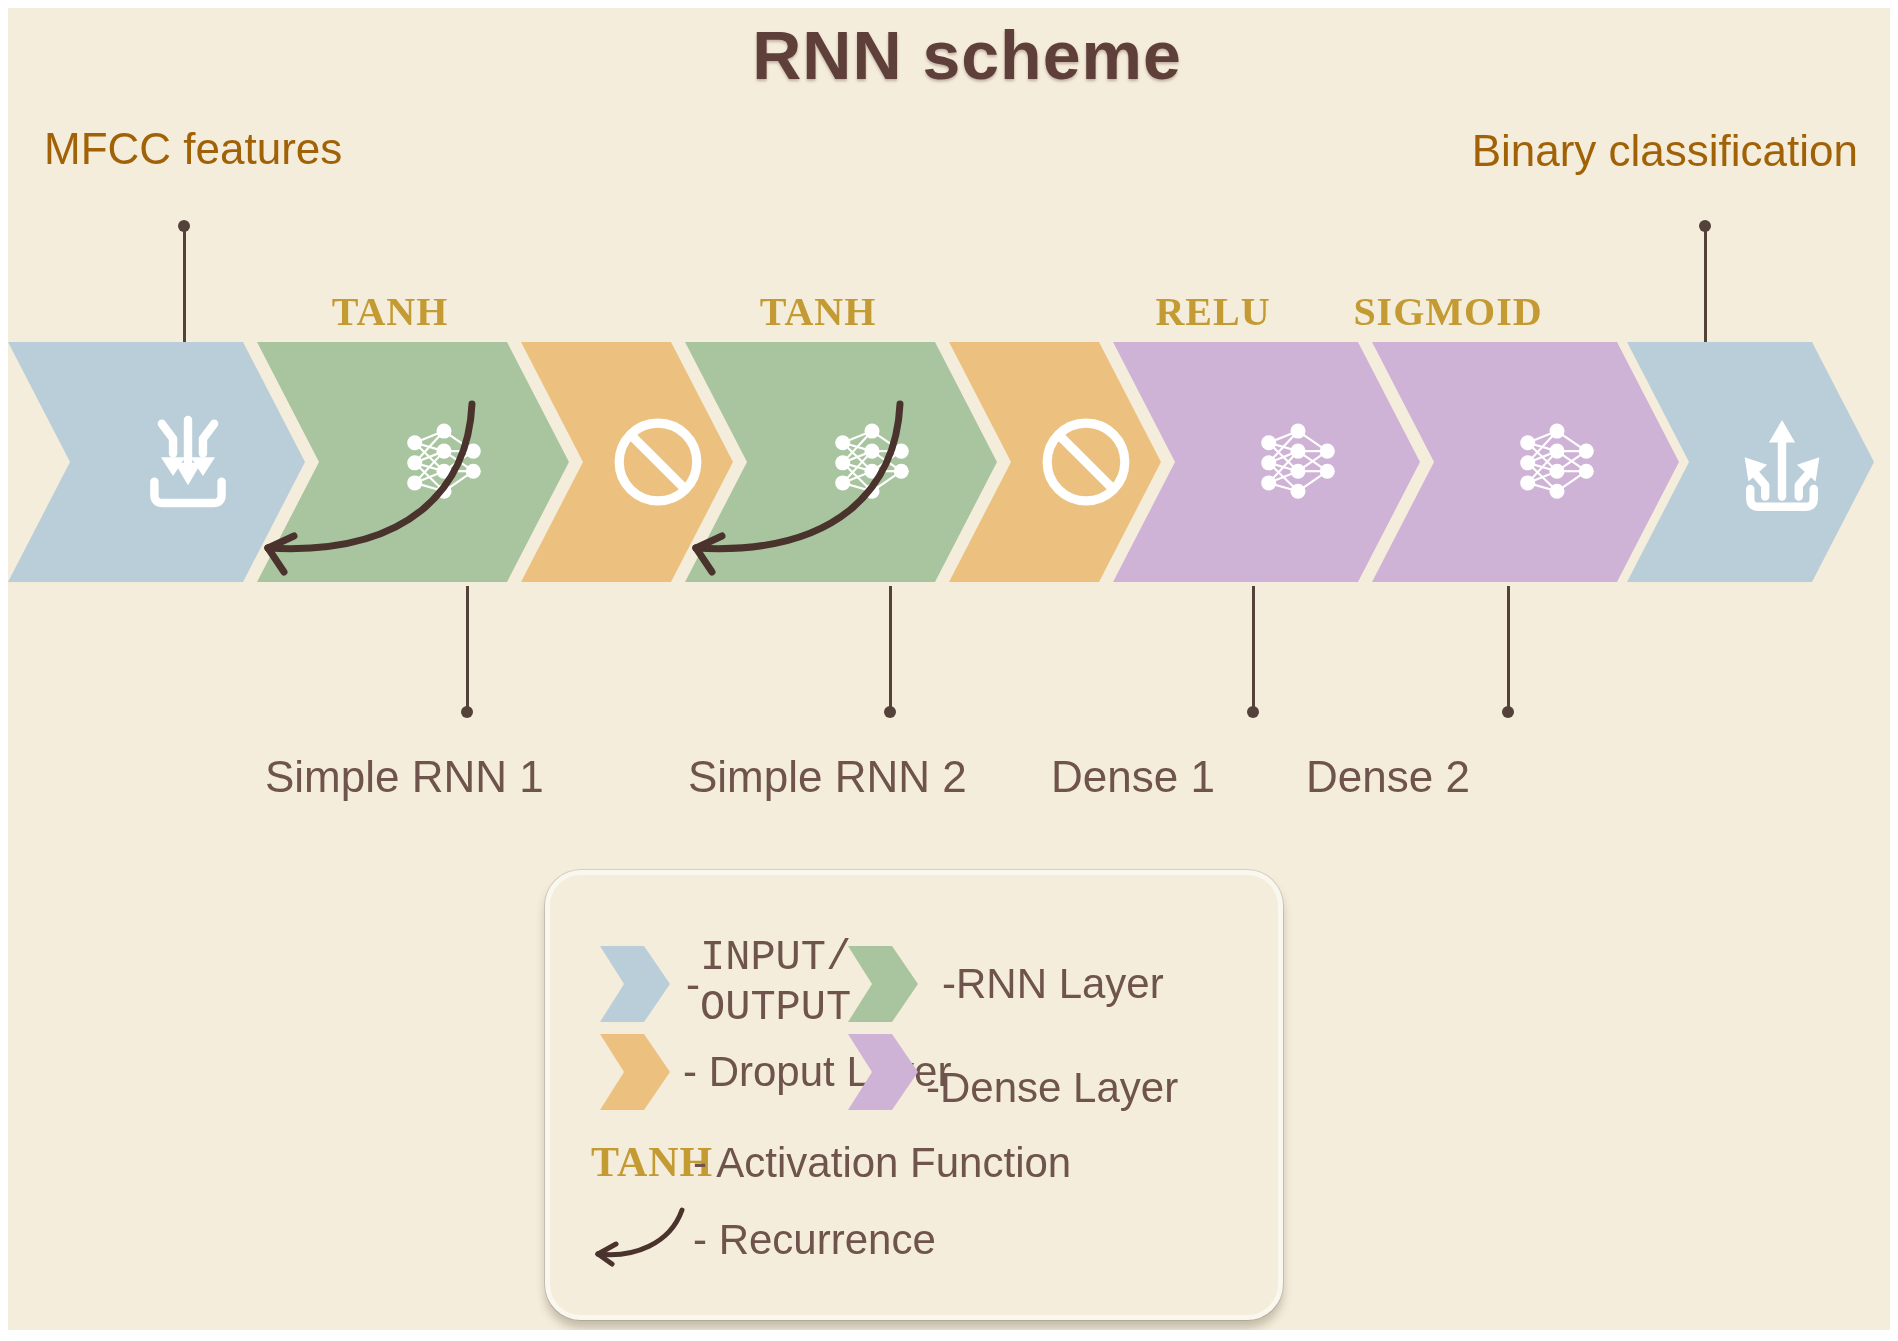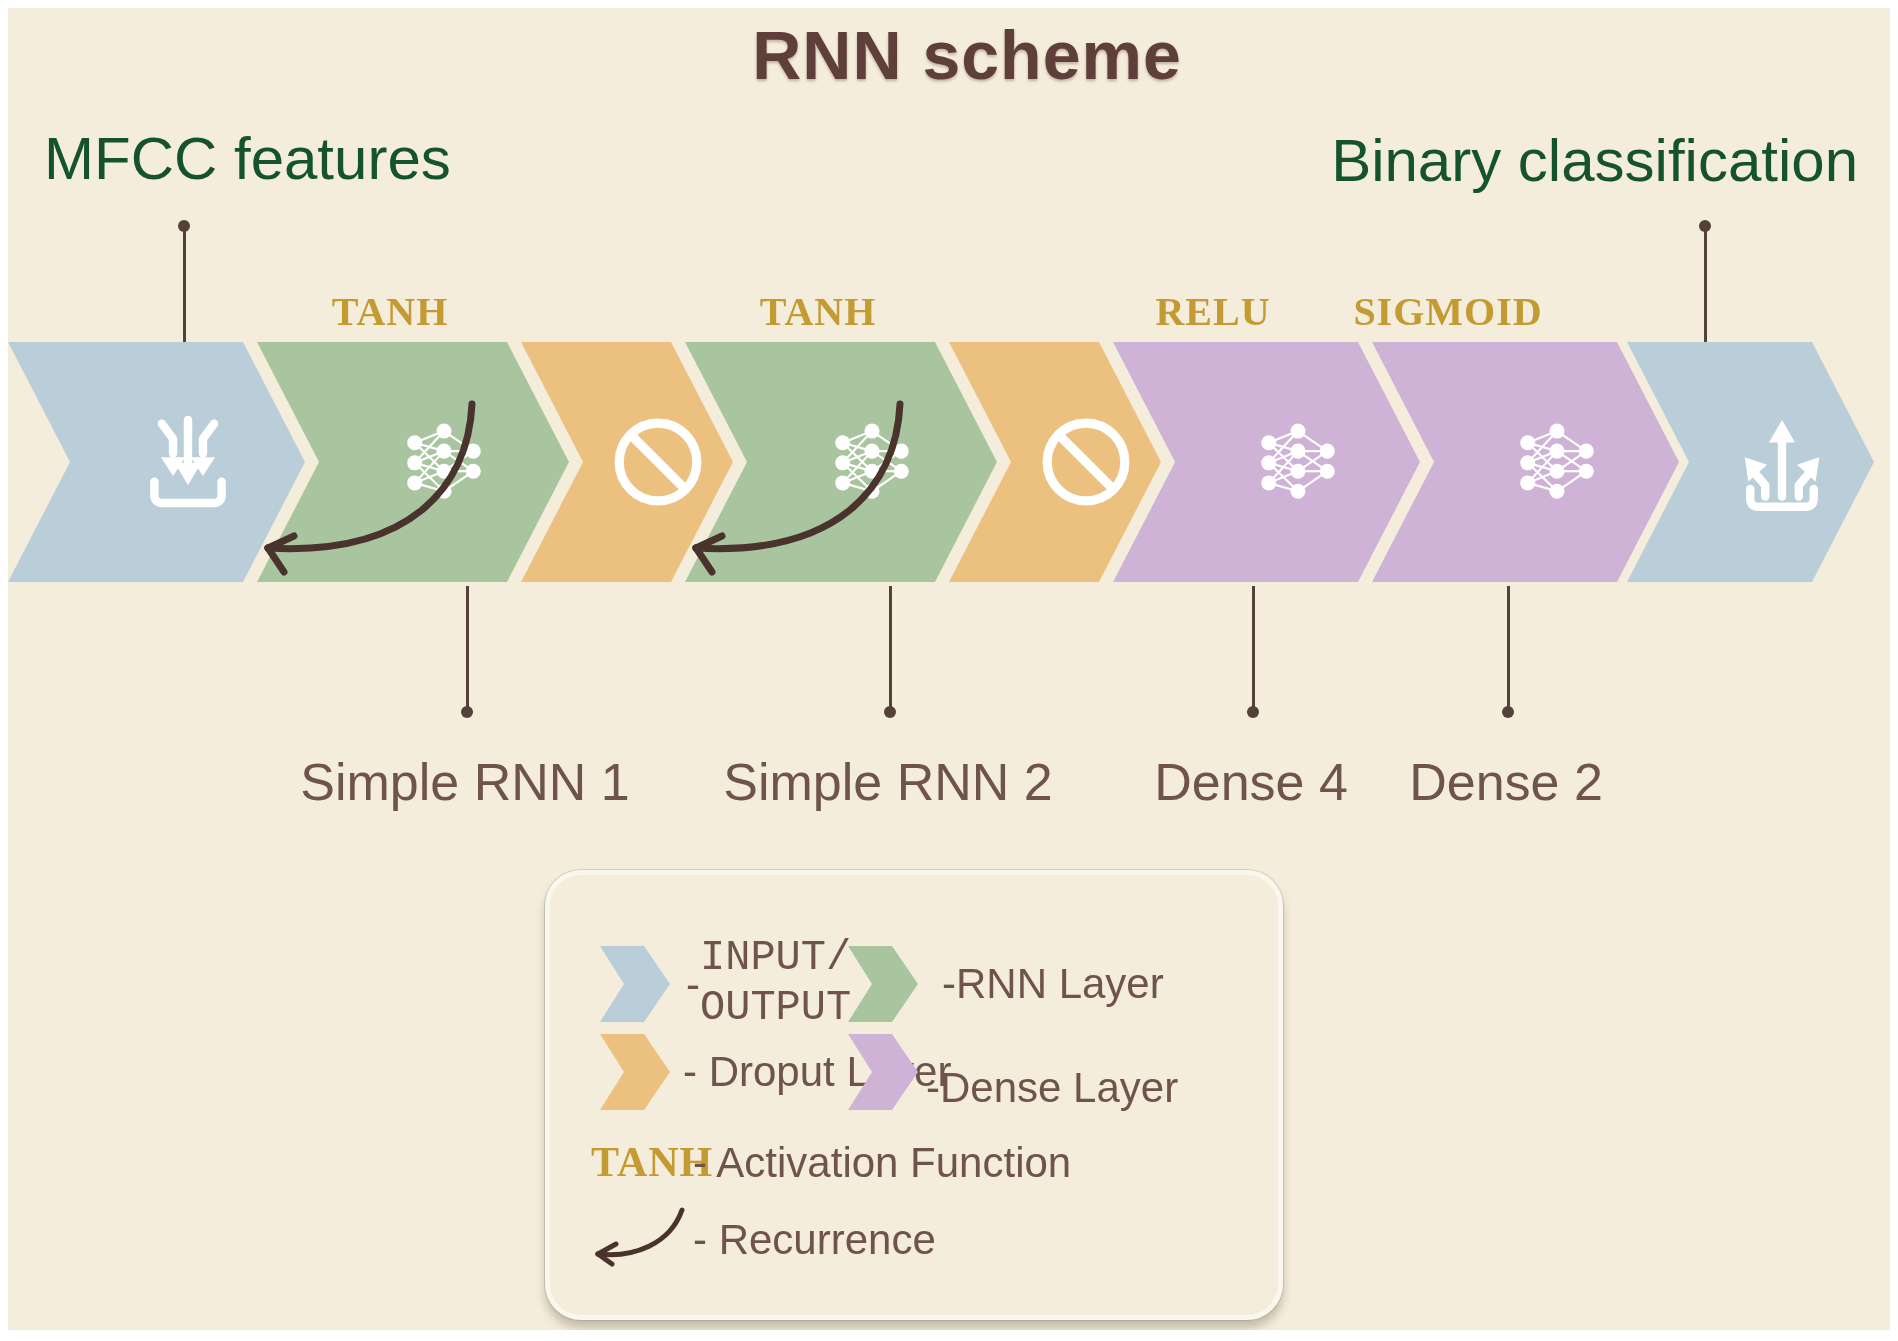--- a/index.html
+++ b/index.html
@@ -18,21 +18,21 @@
   .title{
     position:absolute;left:0;right:0;top:8px;
     text-align:center;
     font-size:68px;font-weight:bold;letter-spacing:1px;
     color:#5e3f3a;
     text-shadow:0 2px 3px rgba(94,63,58,0.35);
     padding-left:36px;
   }
   .annot{
     position:absolute;
-    font-size:60px;color:#14532d;
+    font-size:44px;color:#a16207;
   }
   .annot.mfcc{left:36px;top:116px;}
   .annot.binary{right:32px;top:118px;}
   .pointer-line{
     position:absolute;width:3px;background:#53413a;
   }
   .pointer-dot{
     position:absolute;width:12px;height:12px;border-radius:50%;
     background:#53413a;
   }
@@ -45,22 +45,22 @@
   }
   .act-label{
     position:absolute;top:280px;width:320px;
     text-align:center;
     font-family:"Liberation Serif", serif;
     font-weight:bold;font-size:40px;letter-spacing:1px;
     color:#c49a33;
   }
   .layer-label{
     position:absolute;top:744px;width:400px;
-    text-align:center;
-    font-size:52px;color:#6e544c;
+    text-align:left;
+    font-size:44px;color:#6e544c;
   }
   .recur-svg{position:absolute;top:334px;width:340px;height:270px;overflow:visible;}
   
   .legend{
     position:absolute;left:537px;top:862px;width:738px;height:450px;
     box-sizing:border-box;
     background:#f5eddb;
     border:5px solid #faf7ef;
     border-radius:36px;
     box-shadow:0 8px 10px rgba(70,60,40,0.28), 0 0 0 1px #d7d1c3;
@@ -327,21 +327,21 @@
   <div class="pointer-dot" style="left:876px;top:698px;"></div>
 
   <div class="pointer-line" style="left:1244px;top:578px;height:122px;"></div>
   <div class="pointer-dot" style="left:1239px;top:698px;"></div>
 
   <div class="pointer-line" style="left:1499px;top:578px;height:122px;"></div>
   <div class="pointer-dot" style="left:1494px;top:698px;"></div>
 
   <div class="layer-label" style="left:257px;">Simple RNN 1</div>
   <div class="layer-label" style="left:680px;">Simple RNN 2</div>
-  <div class="layer-label" style="left:1043px;">Dense 4</div>
+  <div class="layer-label" style="left:1043px;">Dense 1</div>
   <div class="layer-label" style="left:1298px;">Dense 2</div>
 
   <div class="legend">
 
     <svg class="glyph" style="left:50px;top:71px;" width="70" height="76">
       <polygon points="0,0 44,0 70,38 44,76 0,76 24,38" fill="#b9ced8"></polygon>
     </svg>
     <div class="litem" style="left:136px;top:86px;">-</div>
     <div class="io-block" style="left:150px;top:58px;font-family:Liberation Mono, monospace;">
       <div class="litem" style="position:static;">INPUT/</div>

